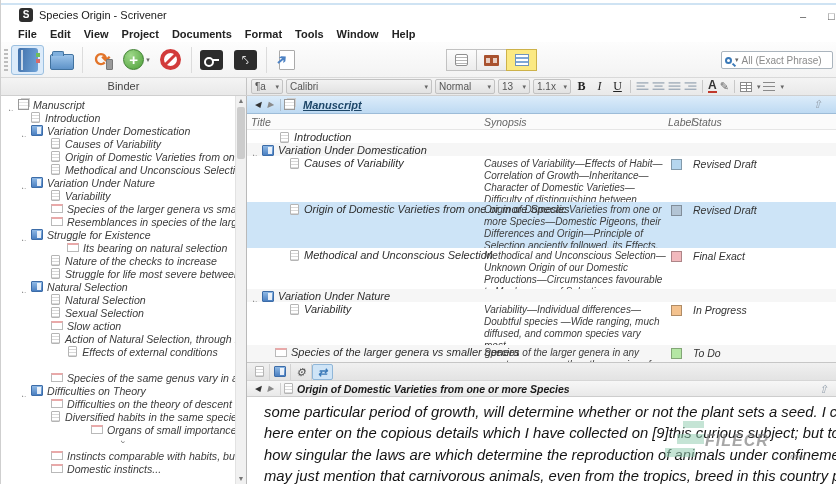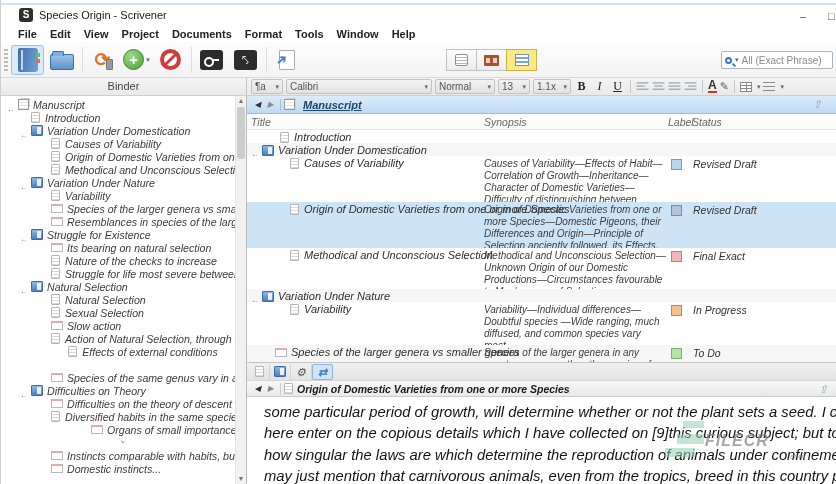--- a/index.html
+++ b/index.html
@@ -339,21 +339,21 @@
           <div class="b-item" style="padding-left: 37px;">
             <span class="chev"></span>
             <span class="i-card"></span>
             <span>Resemblances in species of the larger genera</span>
           </div>
           <div class="b-item" style="padding-left: 17px;">
             <span class="chev show"></span>
             <span class="i-folder"></span>
             <span>Struggle for Existence</span>
           </div>
-          <div class="b-item" style="padding-left: 37px;">
+          <div class="b-item" style="padding-left: 37px; margin-left: 16px;">
             <span class="chev"></span>
             <span class="i-card"></span>
             <span>Its bearing on natural selection</span>
           </div>
           <div class="b-item" style="padding-left: 37px;">
             <span class="chev"></span>
             <span class="i-doc"></span>
             <span>Nature of the checks to increase</span>
           </div>
           <div class="b-item" style="padding-left: 37px;">

